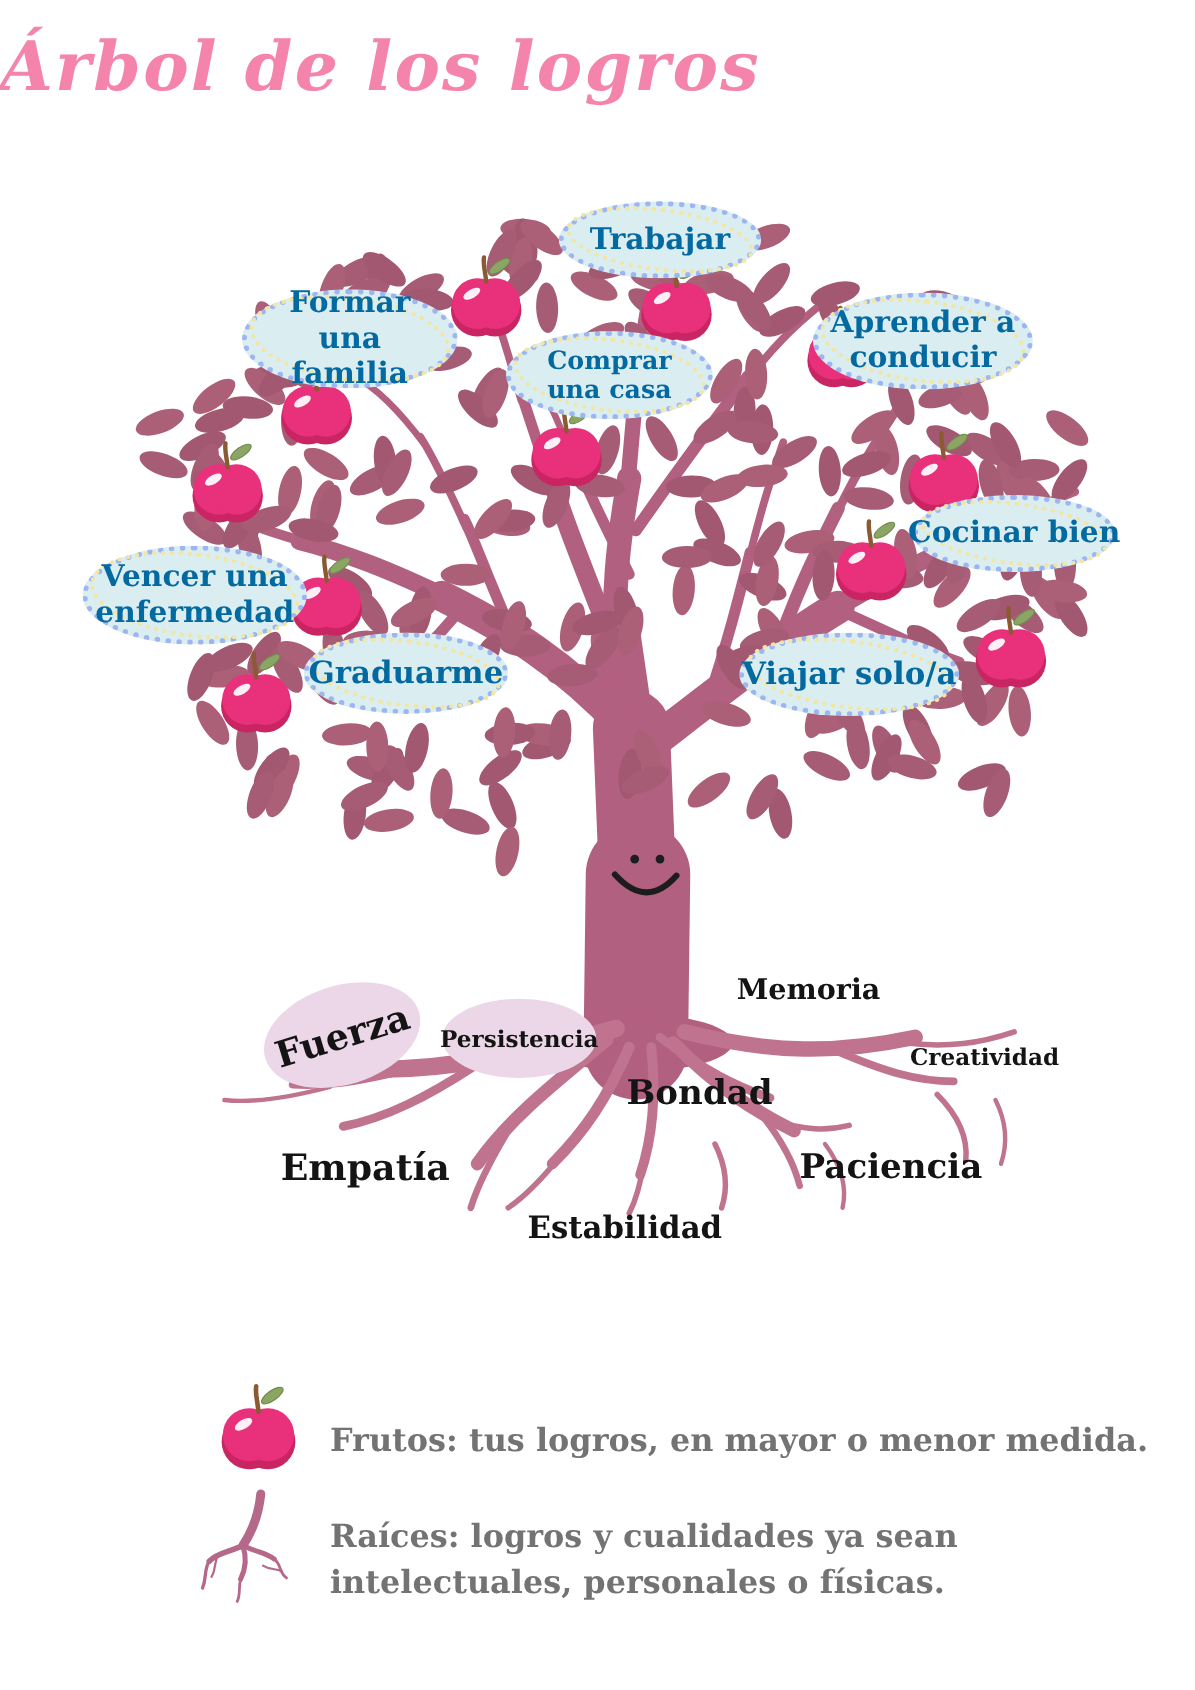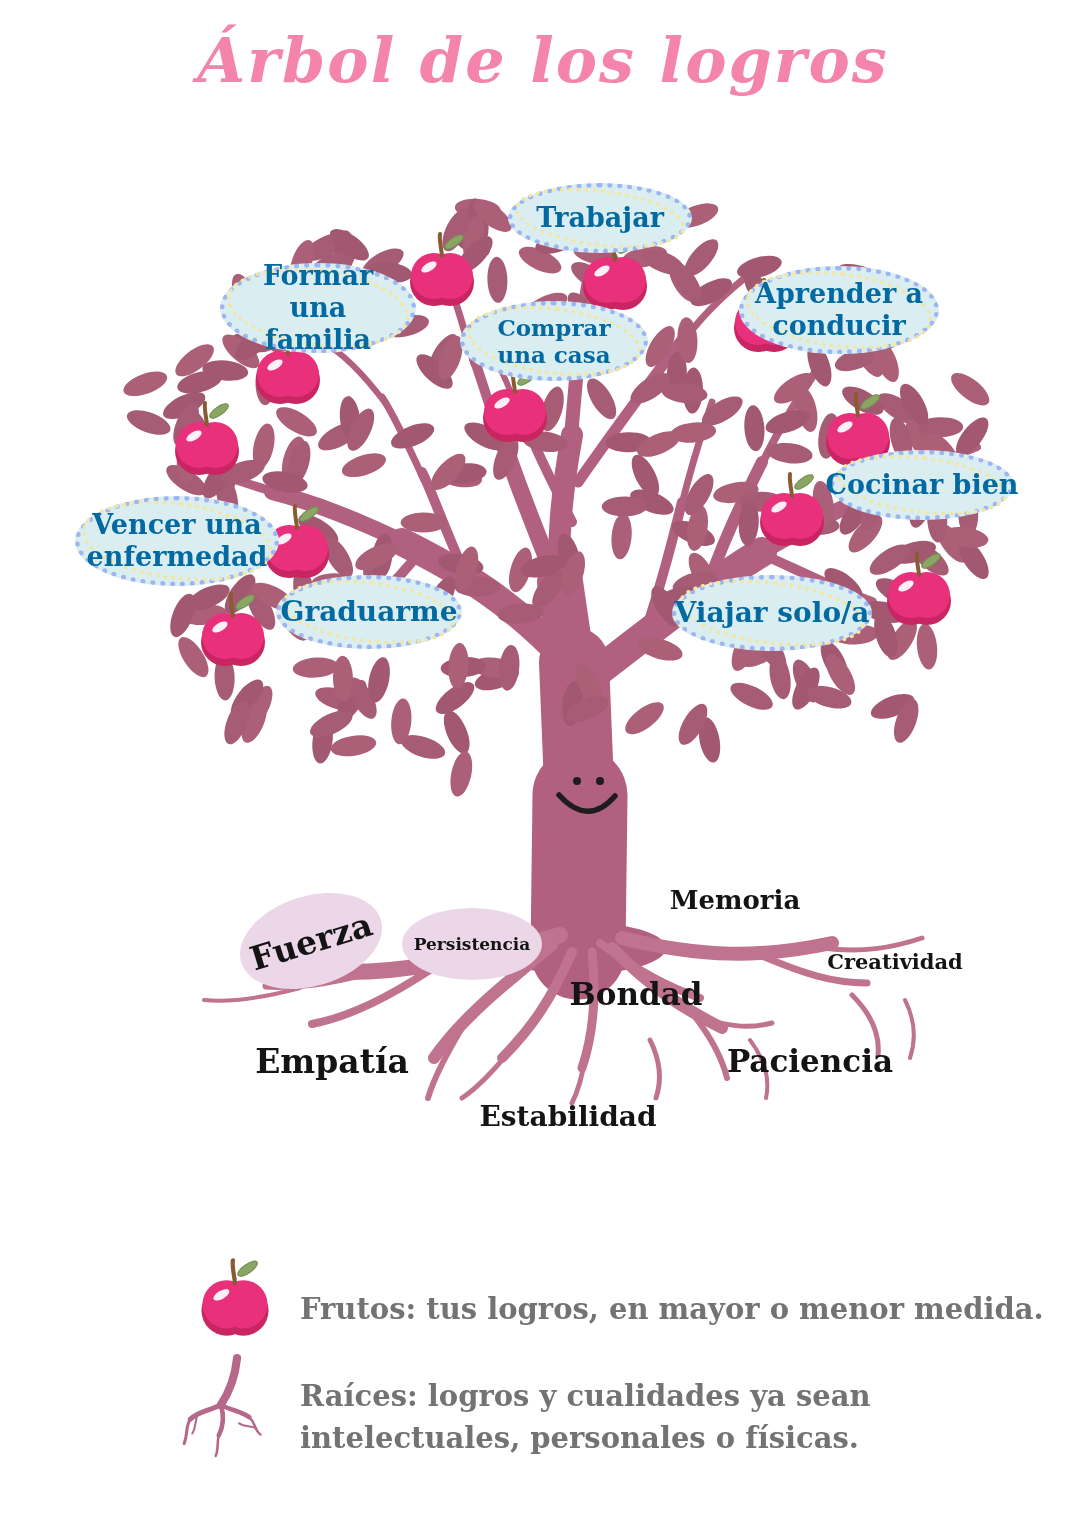--- a/index.html
+++ b/index.html
@@ -1,18 +1,18 @@
 <!DOCTYPE html>
 <html><head>
 <meta charset="utf-8">
 <style>
   html,body{margin:0;padding:0;background:#ffffff;}
   .page{position:relative;width:1086px;height:1536px;background:#ffffff;overflow:hidden;
         font-family:"DejaVu Serif", serif;}
-  .title{position:absolute;top:24px;left:0;width:100%;text-align:center;
+  .title{position:absolute;top:24px;left:0;width:100%;text-align:left;
          font-size:62px;font-weight:bold;font-style:italic;color:#f584ad;letter-spacing:2px;}
   #tree-svg{position:absolute;left:0;top:0;}
 
   
   .bubble{position:absolute;background:#daedf0;border:5px dotted #9db5f1;border-radius:50%;
           display:flex;align-items:center;justify-content:center;text-align:center;
           font-weight:bold;color:#0369a1;line-height:1.18;box-sizing:border-box;}
   .bubble::before{content:"";position:absolute;inset:1px;border-radius:50%;
           border:4px dotted #f3e6a2;transform:rotate(7deg);pointer-events:none;}
   .bubble span{position:relative;padding:0 10px;}
@@ -23,21 +23,21 @@
   .b5{left:263px;top:422px;width:192px;height:78px;font-size:24px;white-space:nowrap;}
   .b6{left:75px;top:496px;width:204px;height:90px;font-size:27px;}
   .b7{left:830px;top:450px;width:184px;height:70px;font-size:27px;white-space:nowrap;}
   .b8{left:276px;top:575px;width:186px;height:74px;font-size:28px;white-space:nowrap;}
   .b9{left:672px;top:575px;width:200px;height:76px;font-size:28px;white-space:nowrap;}
 
   
   .value-oval{position:absolute;background:#ecd7e8;border-radius:50%;
           display:flex;align-items:center;justify-content:center;font-weight:bold;color:#141414;}
   .fuerza{left:238px;top:896px;width:146px;height:90px;font-size:33px;transform:rotate(-17deg);}
-  .persistencia{left:402px;top:908px;width:140px;height:72px;font-size:17px;}
+  .persistencia{left:402px;top:908px;width:140px;height:72px;font-size:21px;}
   .root-label{position:absolute;font-weight:bold;color:#141414;transform:translate(-50%,-50%);white-space:nowrap;}
   .memoria{left:735px;top:900px;font-size:26px;}
   .creatividad{left:895px;top:961px;font-size:21px;}
   .bondad{left:636px;top:994px;font-size:31px;}
   .empatia{left:332px;top:1061px;font-size:33px;}
   .paciencia{left:810px;top:1061px;font-size:31px;}
   .estabilidad{left:568px;top:1116px;font-size:28px;}
 
   
   .legend-icon{position:absolute;}

